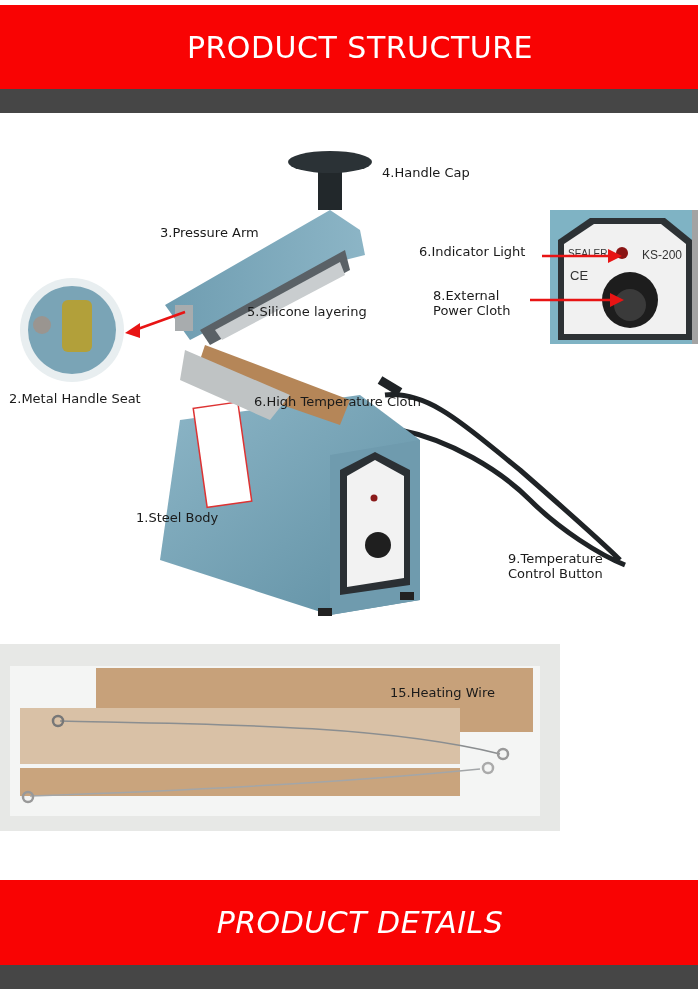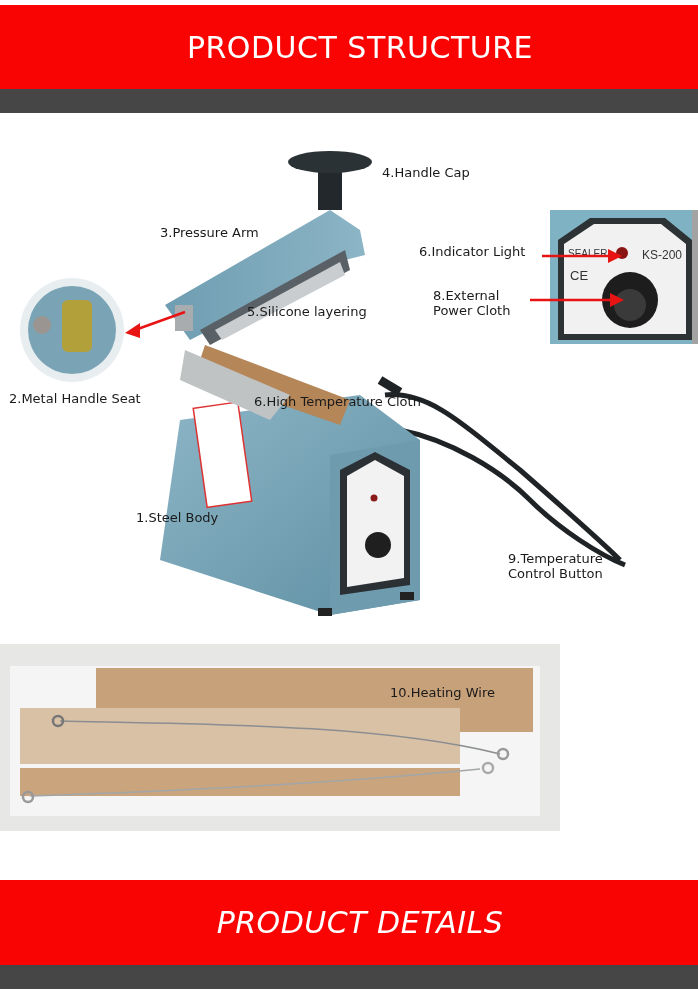--- a/index.html
+++ b/index.html
@@ -127,19 +127,19 @@
     <rect x="96" y="24" width="437" height="64" fill="#c7a17a"></rect>
     <rect x="20" y="64" width="440" height="56" fill="#d9c1a6"></rect>
     <rect x="20" y="124" width="440" height="28" fill="#c9a47d"></rect>
     <path d="M60 77 C200 80, 380 80, 500 110" stroke="#8b8e90" stroke-width="1.5" fill="none"></path>
     <circle cx="58" cy="77" r="5" fill="none" stroke="#777" stroke-width="2.5"></circle>
     <circle cx="503" cy="110" r="5" fill="none" stroke="#999" stroke-width="2.5"></circle>
     <path d="M30 152 C150 148, 330 140, 480 125" stroke="#a3a6a8" stroke-width="1.5" fill="none"></path>
     <circle cx="28" cy="153" r="5" fill="none" stroke="#999" stroke-width="2.5"></circle>
     <circle cx="488" cy="124" r="5" fill="none" stroke="#aaa" stroke-width="2.5"></circle>
   </svg>
-  <div class="label" style="left:390px;top:42px;">10.Heating Wire</div>
+  <div class="label" style="left:390px;top:42px;">15.Heating Wire</div>
 </div>
 
 <div class="banner banner-bot">
   <span>PRODUCT DETAILS</span>
 </div>
 <div class="bar bar-bot"></div>
 
 </body></html>

